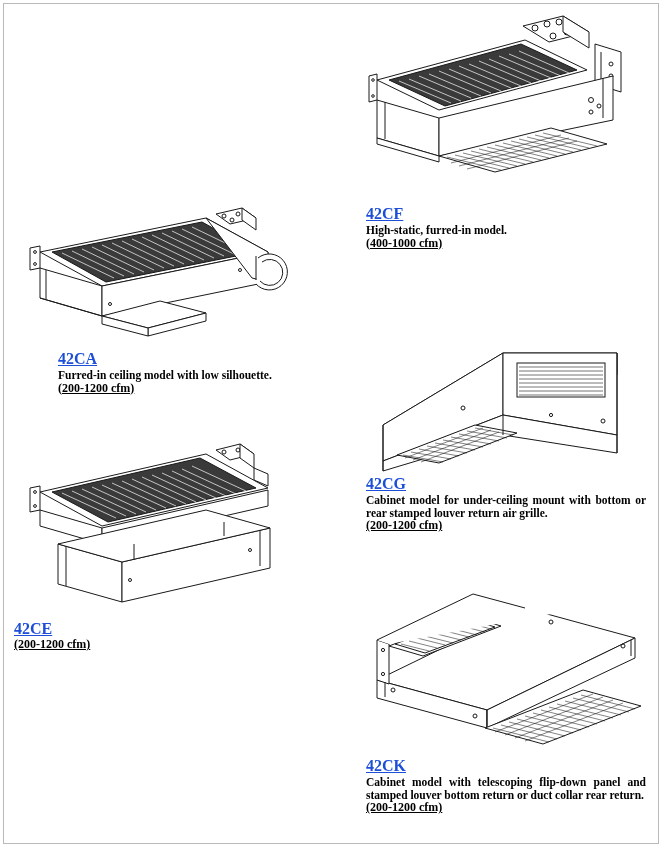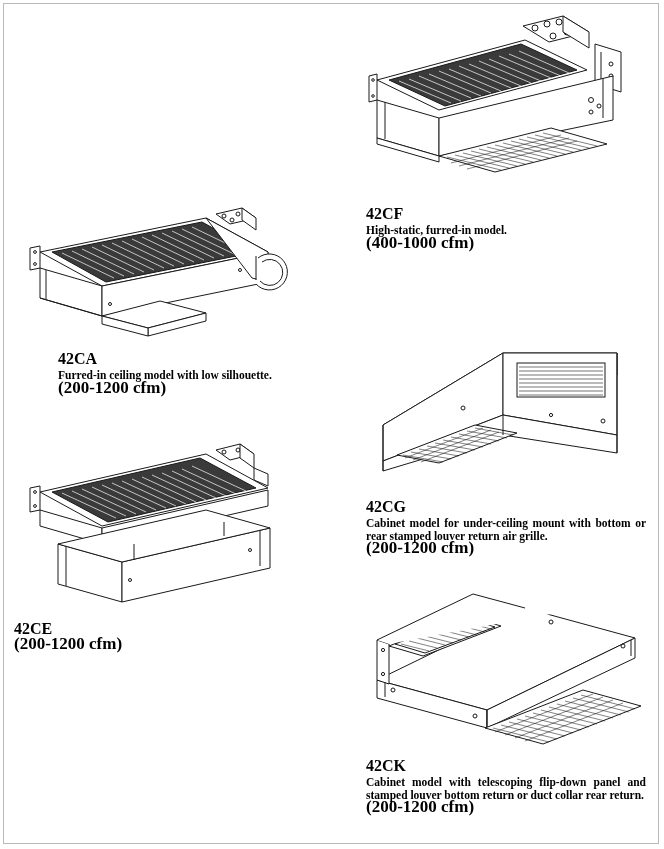--- a/index.html
+++ b/index.html
@@ -28,38 +28,40 @@
     pointer-events: none;
   }
   .item {
     position: absolute;
   }
   .model-title {
     font-family: "Liberation Serif", serif;
     font-weight: bold;
     font-size: 16px;
     line-height: 18px;
-    color: #000000;
+    color: #1d4ed8;
     letter-spacing: 0px;
+    text-decoration: underline;
   }
   .model-desc {
     font-family: "Liberation Serif", serif;
     font-weight: bold;
     font-size: 11.5px;
     line-height: 12.6px;
     color: #000000;
     text-align: justify;
     margin-top: 1px;
   }
   .model-cfm {
     font-family: "Liberation Serif", serif;
     font-weight: bold;
-    font-size: 17px;
+    font-size: 12px;
     line-height: 12.6px;
     color: #000000;
+    text-decoration: underline;
   }
   .desc-justify {
     text-align: justify;
     text-align-last: left;
   }
   svg { display: block; }
 </style>
 </head>
 <body>
 
@@ -299,21 +301,21 @@
       <line x1="262" y1="58" x2="262" y2="158"></line>
       <line x1="148" y1="120" x2="148" y2="140"></line>
       <line x1="28" y1="130" x2="28" y2="176"></line>
 
       <circle cx="108" cy="113" r="2"></circle>
       <circle cx="248" cy="126" r="2"></circle>
       <circle cx="196" cy="120" r="1.6"></circle>
     </svg>
   </div>
 
-  <div class="item" style="left:366px; top:498px; width:280px;">
+  <div class="item" style="left:366px; top:475px; width:280px;">
     <div class="model-title">42CG</div>
     <div class="model-desc desc-justify">Cabinet model for under-ceiling mount with bottom or rear stamped louver return air grille.</div>
     <div class="model-cfm">(200-1200 cfm)</div>
   </div>
 
   <div class="item" style="left:355px; top:580px; width:300px; height:180px;">
     <svg width="300" height="180" viewBox="0 0 300 180" fill="none" stroke="#1a1a1a" stroke-width="1">
 
       <polygon points="22,100 170,28 280,58 132,130" fill="#ffffff"></polygon>
 

